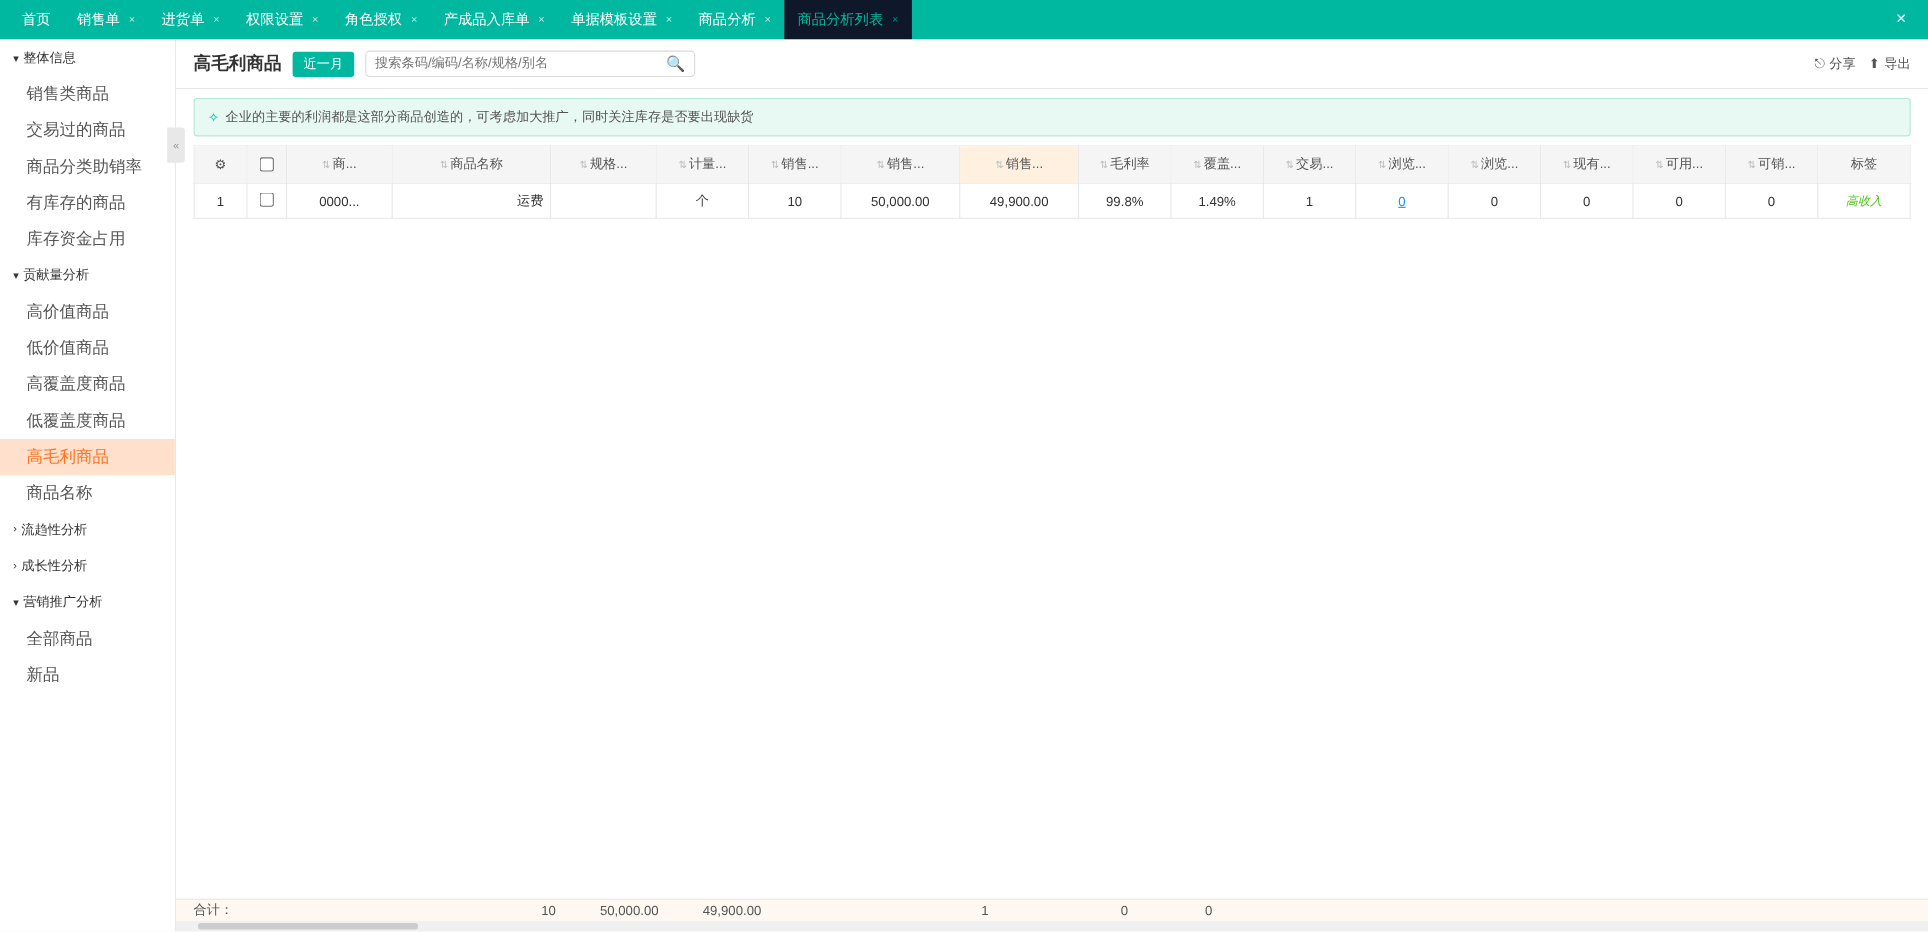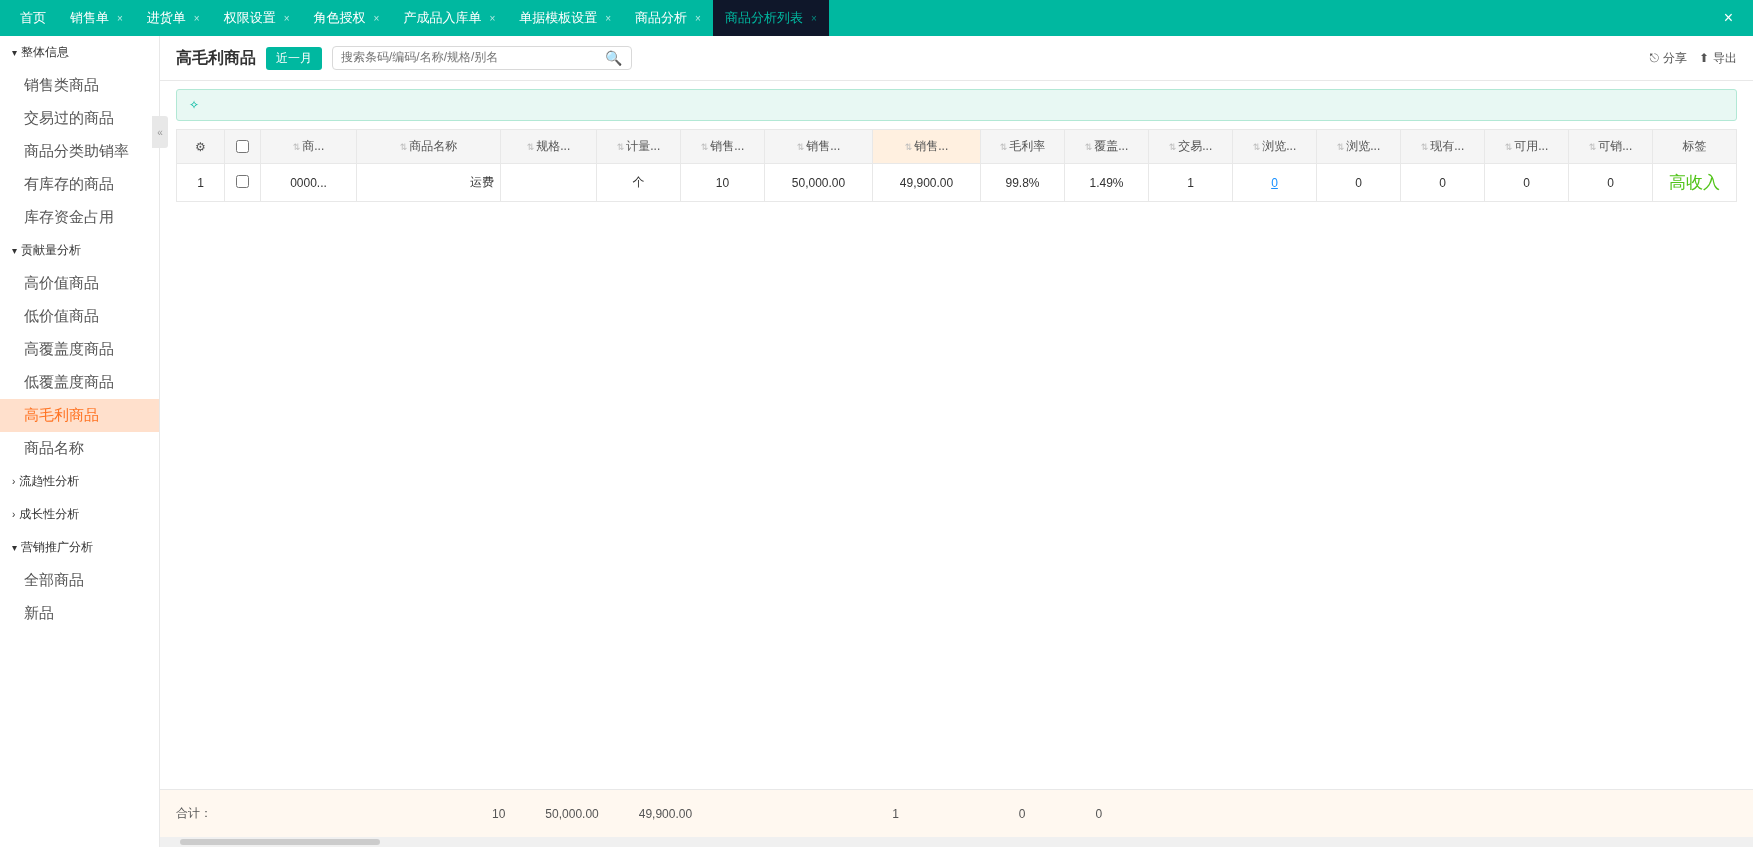--- a/index.html
+++ b/index.html
@@ -173,25 +173,25 @@
     }
     tbody td {
       border: 1px solid #e8e8e8;
       padding: 7px 6px;
       text-align: center;
       color: #333;
       overflow: hidden;
       text-overflow: ellipsis;
       white-space: nowrap;
     }
-    .tag-high { color: #52c41a; font-size: 17px; }
+    .tag-high { color: #52c41a; font-size: 11px; font-style: italic; }
 
     
     .table-footer {
-      height: 48px;
+      height: 20px;
       border-top: 1px solid #e8e8e8;
       background: #fff8f0;
       display: flex;
       align-items: center;
       padding: 0 16px;
       font-size: 12px;
       color: #555;
       flex-shrink: 0;
     }
     .footer-cells {
@@ -384,20 +384,21 @@
         </button>
         <button class="action-btn">
           <span>⬆</span>
           <span>导出</span>
         </button>
       </div>
     </div>
 
     <div class="info-banner">
       <span class="info-icon">✧</span>
+      <span>企业的主要的利润都是这部分商品创造的，可考虑加大推广，同时关注库存是否要出现缺货</span>
     </div>
 
     <div class="table-wrapper">
       <table>
         <thead>
           <tr>
             <th class="col-num">
               <div class="col-header">⚙</div>
             </th>
             <th class="col-check">

